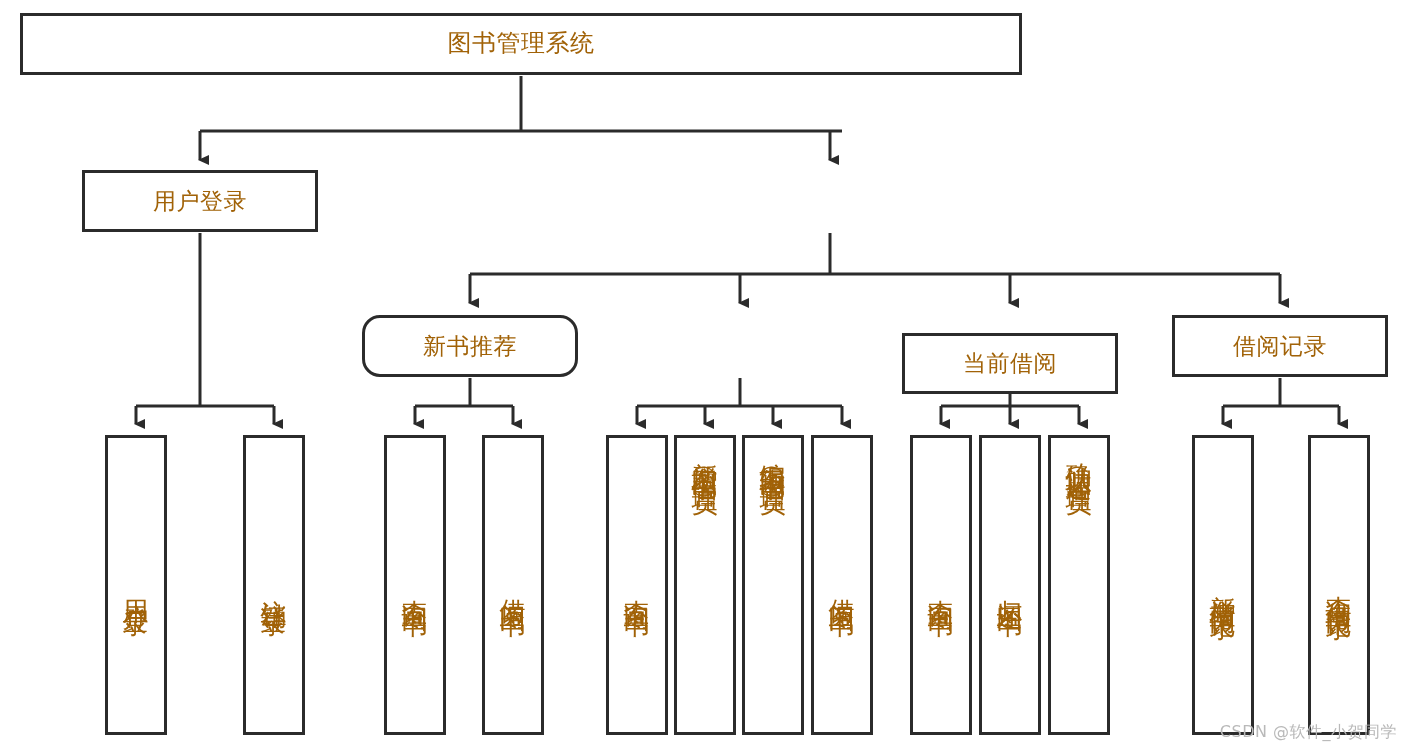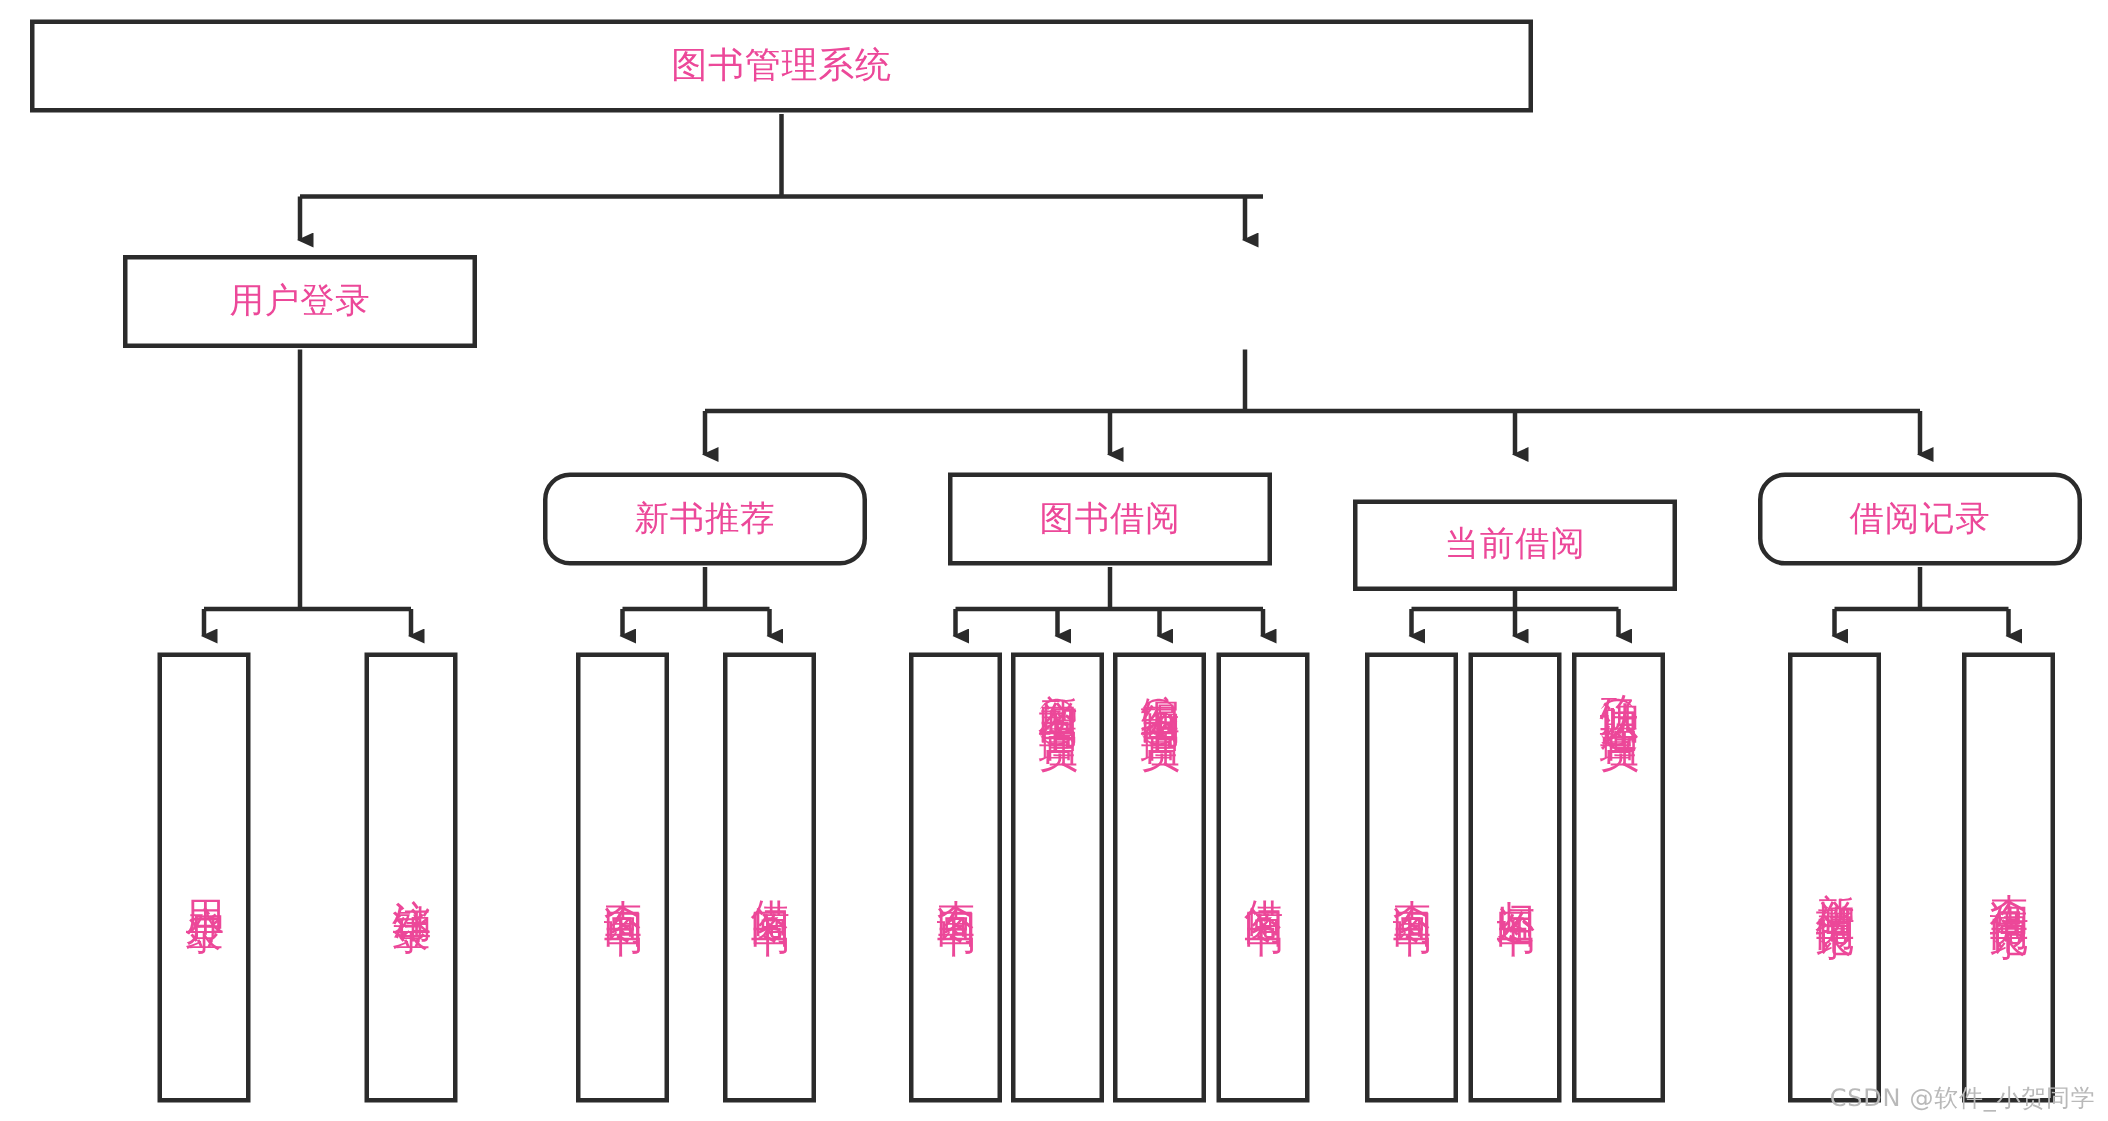--- a/index.html
+++ b/index.html
@@ -27,21 +27,21 @@
     position: absolute;
     box-sizing: border-box;
     background: #ffffff;
     border: 3px solid #2b2b2b;
     display: flex;
     align-items: center;
     justify-content: center;
     z-index: 3;
   }
   .node .label {
-    color: #ec4899;
+    color: #a16207;
     line-height: 1.08;
     text-align: center;
     white-space: nowrap;
   }
   
   .node.h .label {
     font-size: 23px;
     letter-spacing: 0.5px;
   }
   .node.root .label {
@@ -137,27 +137,24 @@
     <span class="label">图书管理系统</span>
   </div>
 
   <div class="node h" style="left:82px; top:170px; width:236px; height:62px;">
     <span class="label">用户登录</span>
   </div>
 
   <div class="node h" style="left:362px; top:315px; width:216px; height:62px;border-radius:18px;">
     <span class="label">新书推荐</span>
   </div>
-  <div class="node h" style="left:632px; top:315px; width:216px; height:62px;">
-    <span class="label">图书借阅</span>
-  </div>
   <div class="node h" style="left:902px; top:333px; width:216px; height:61px;">
     <span class="label">当前借阅</span>
   </div>
-  <div class="node h" style="left:1172px; top:315px; width:216px; height:62px;border-radius:18px;">
+  <div class="node h" style="left:1172px; top:315px; width:216px; height:62px;">
     <span class="label">借阅记录</span>
   </div>
 
   <div class="node v" style="left:105px; top:435px; width:62px; height:300px;">
     <span class="label">用户登录</span>
   </div>
   <div class="node v" style="left:243px; top:435px; width:62px; height:300px;">
     <span class="label">注销登录</span>
   </div>
 

